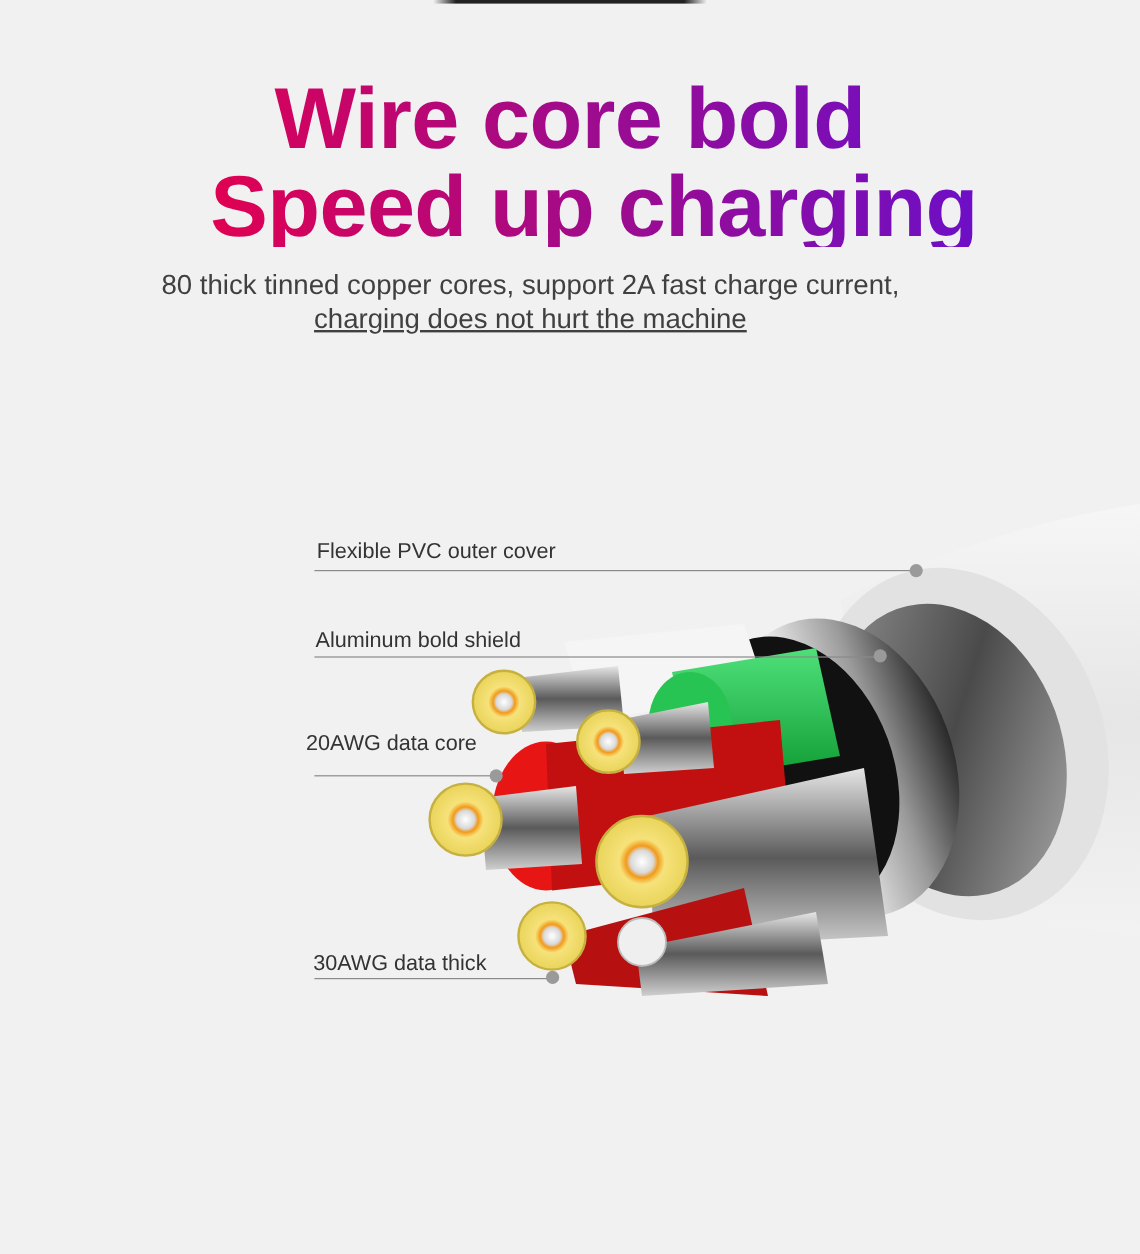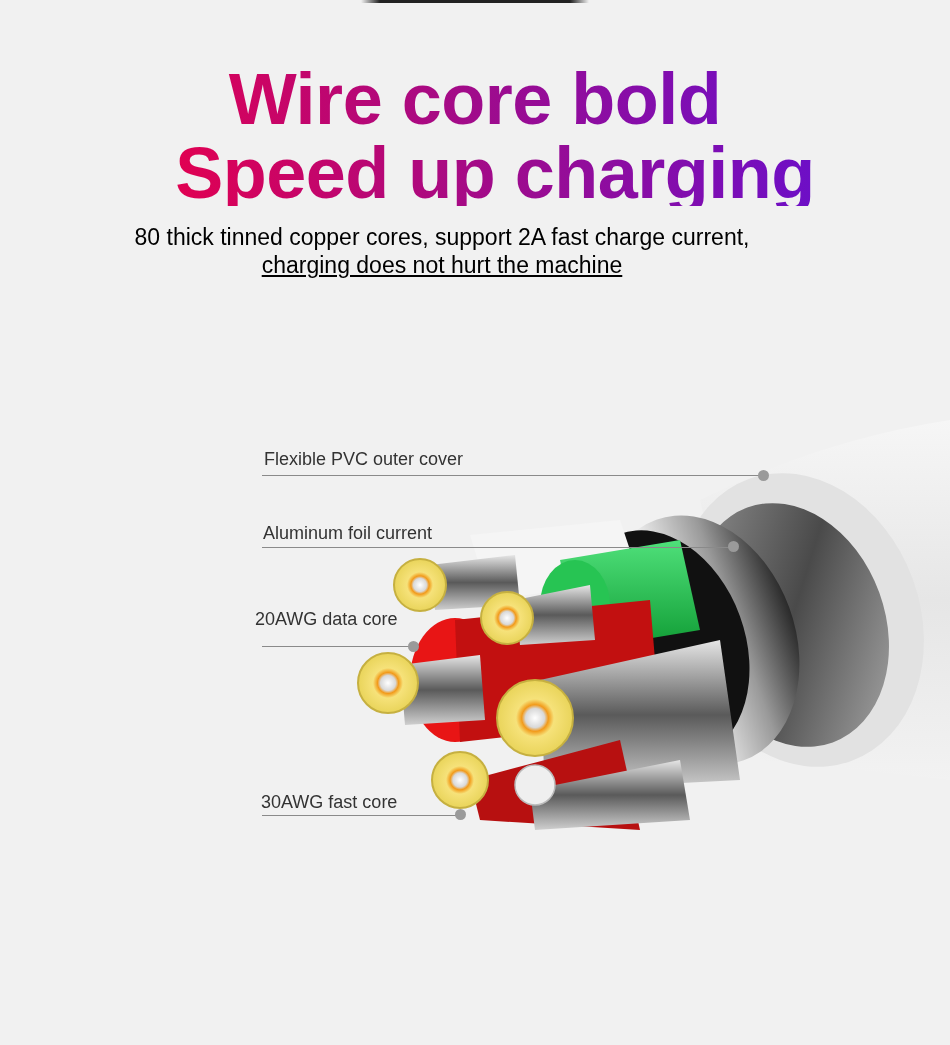--- a/index.html
+++ b/index.html
@@ -19,21 +19,21 @@
     color: #b0097e;
     background: linear-gradient(to right, #e3004f 15%, #a00b8b 50%, #6b0fc9 85%);
     -webkit-background-clip: text; background-clip: text;
     -webkit-text-fill-color: transparent;
     letter-spacing: -0.5px;
   }
   .h1 { top: 66px; }
   .h2 { top: 140px; margin-left: 20px; }
   .sub {
     position: absolute; left: 0; width: 884px; text-align: center;
-    font-size: 23px; color: #000000; line-height: 29px;
+    font-size: 23px; color: #404040; line-height: 29px;
   }
   .s1 { top: 223px; }
   .s2 { top: 251px; text-decoration: underline; }
 
   .diagram { position: absolute; left: 0; top: 300px; width: 830px; height: 600px; }
   .label {
     position: absolute; font-size: 18px; color: #333;
     white-space: nowrap;
   }
   .leader {
@@ -118,24 +118,24 @@
     <circle cx="388" cy="683" r="30" fill="url(#copperG)" stroke="#c6b040" stroke-width="2"></circle>
     <circle cx="535" cy="718" r="38" fill="url(#copperG)" stroke="#c6b040" stroke-width="2"></circle>
     <circle cx="460" cy="780" r="28" fill="url(#copperG)" stroke="#c6b040" stroke-width="2"></circle>
     <circle cx="535" cy="785" r="20" fill="#efefef" stroke="#bbb" stroke-width="1.5"></circle>
   </svg>
 
   <div class="label" style="left:264px;top:149px">Flexible PVC outer cover</div>
   <div class="leader" style="left:262px;top:175px;width:502px"></div>
   <div class="dot" style="left:758px;top:170px"></div>
 
-  <div class="label" style="left:263px;top:223px">Aluminum foil current</div>
+  <div class="label" style="left:263px;top:223px">Aluminum bold shield</div>
   <div class="leader" style="left:262px;top:247px;width:472px"></div>
   <div class="dot" style="left:728px;top:241px"></div>
 
   <div class="label" style="left:255px;top:309px">20AWG data core</div>
   <div class="leader" style="left:262px;top:346px;width:152px"></div>
   <div class="dot" style="left:408px;top:341px"></div>
 
-  <div class="label" style="left:261px;top:492px">30AWG fast core</div>
+  <div class="label" style="left:261px;top:492px">30AWG data thick</div>
   <div class="leader" style="left:262px;top:515px;width:200px"></div>
   <div class="dot" style="left:455px;top:509px"></div>
 </div>
 
 </body></html>

